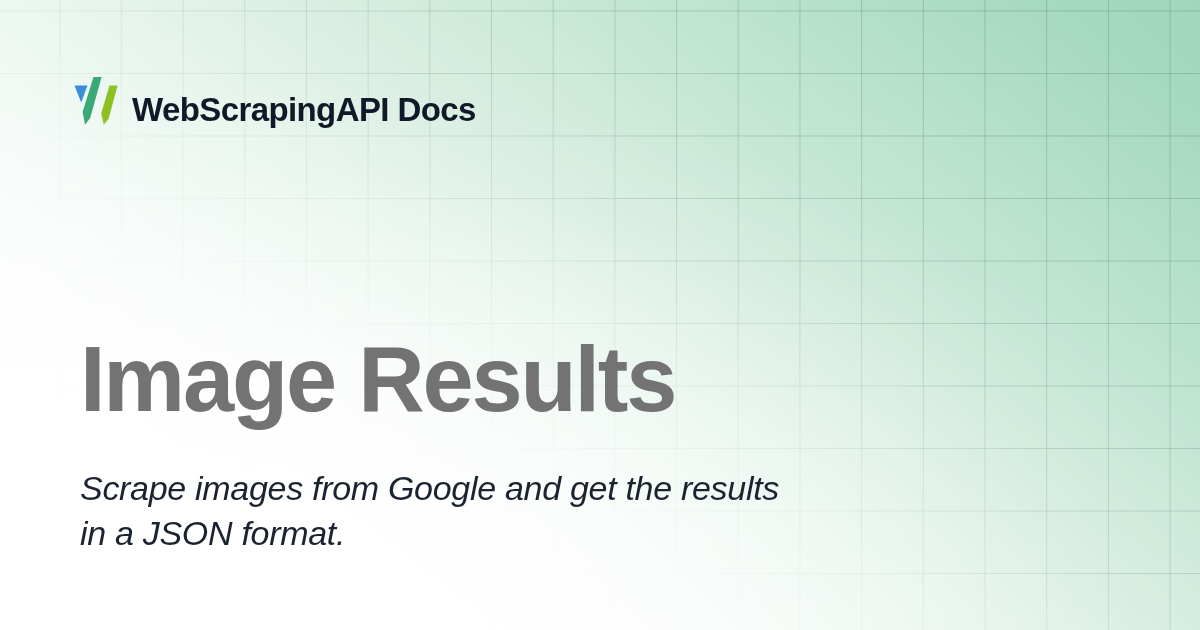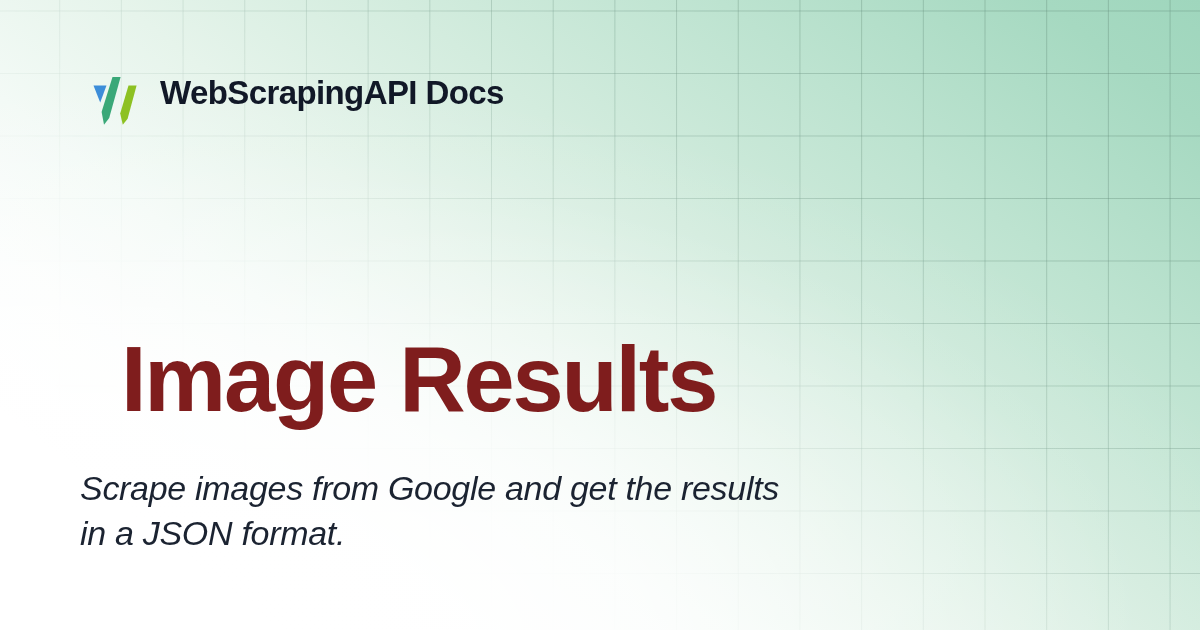--- a/index.html
+++ b/index.html
@@ -75,25 +75,25 @@
   }
 
   
   .content{
     position:absolute;
     inset:0;
   }
 
   .brand{
     position:absolute;
-    left:92px;
+    left:73px;
     top:76px;
     display:flex;
-    align-items:flex-start;
-    gap:20px;
+    align-items:flex-end;
+    gap:11px;
   }
   .brand-logo{
     width:48px;
     height:50px;
     display:block;
     flex:0 0 auto;
   }
   .brand-title{
     font-size:33px;
     font-weight:bold;
@@ -104,23 +104,22 @@
   }
 
   .headline{
     position:absolute;
     left:80px;
     top:333px;
     font-size:92px;
     font-weight:bold;
     letter-spacing:-2.2px;
     line-height:1;
-    color:#7f1d1d;
+    color:#737373;
     white-space:nowrap;
-    margin-left:41px;
   }
 
   .subhead{
     position:absolute;
     left:80px;
     top:466px;
     width:700px;
     font-size:34px;
     font-weight:normal;
     line-height:1.32;

